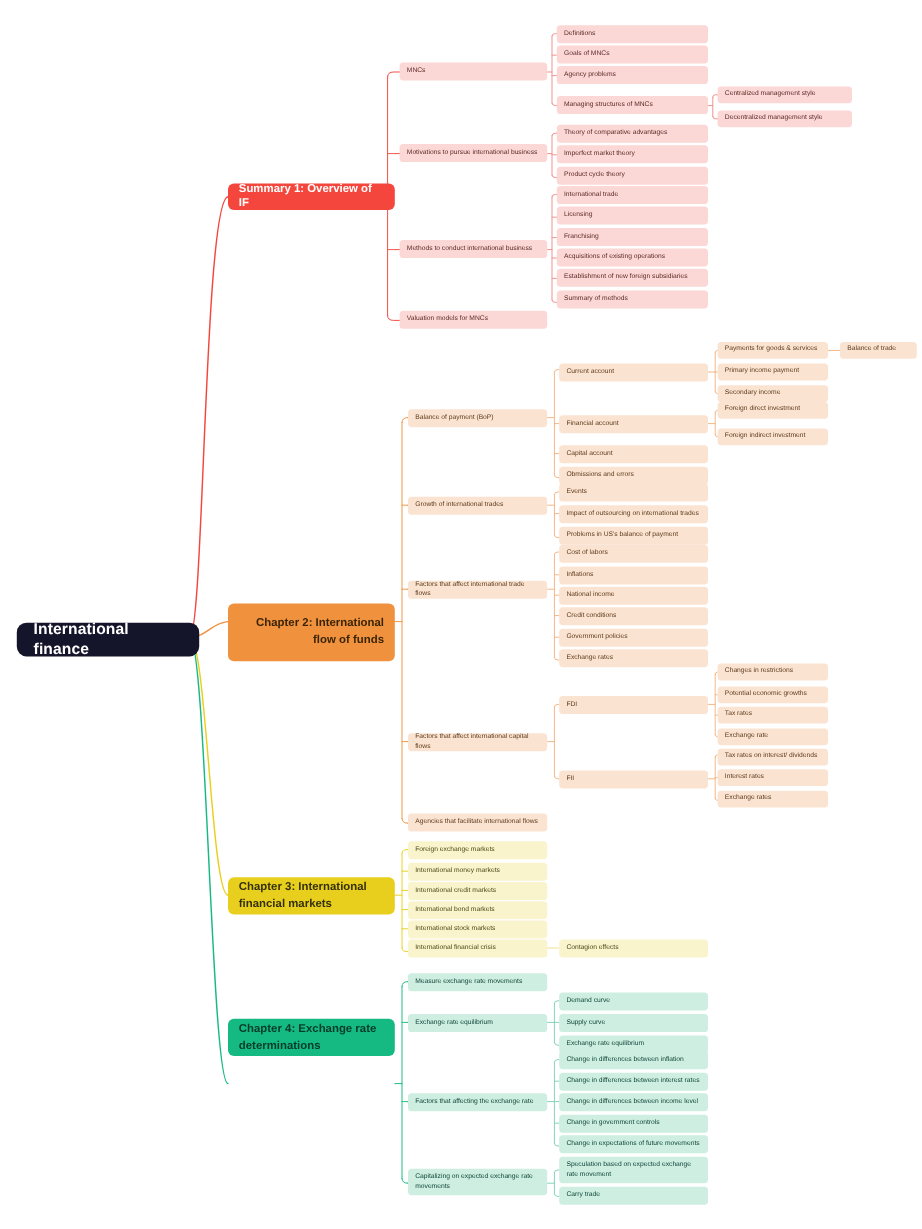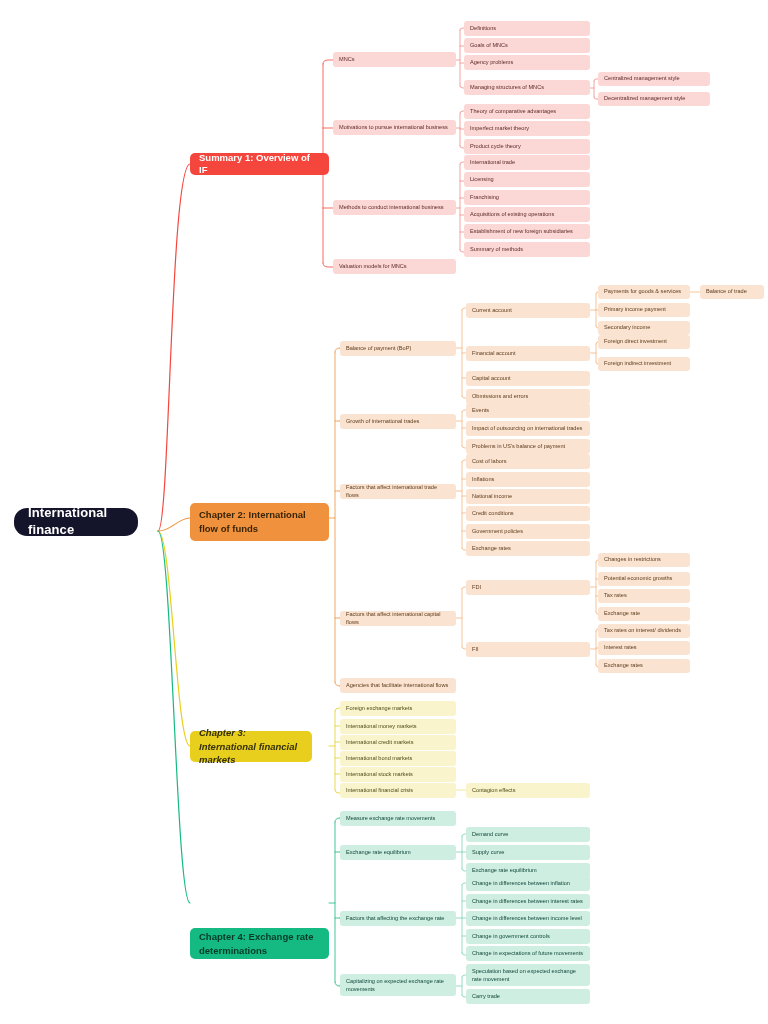--- a/index.html
+++ b/index.html
@@ -181,21 +181,21 @@
       <path d="M462,936 q0,0 3,0 L466,936"></path>
       <path d="M462,953 q0,2 3,2 L466,955"></path>
 
       <path d="M456,986 L462,986"></path>
       <path d="M462,977 L462,995"></path>
       <path d="M462,977 q0,-2 3,-2 L466,975"></path>
       <path d="M462,995 q0,2 3,2 L466,997"></path>
     </g>
   </svg>
 
-  <div class="node n-root" style="left:14px;top:508px;width:124px;height:28px;border-radius:13px;">
+  <div class="node n-root" style="left:14px;top:519px;width:152px;height:28px;">
     <span>International finance</span>
   </div>
 
   <div class="node n-ch ch1" style="left:190px;top:153px;width:139px;height:22px;">
     <span>Summary 1: Overview of IF</span>
   </div>
 
   <div class="node n-leaf r2" style="left:333px;top:52px;width:123px;height:15px;">
     <span>MNCs</span>
     </div>
@@ -250,21 +250,21 @@
     <span>Establishment of new foreign subsidiaries</span>
     </div>
   <div class="node n-leaf r2" style="left:464px;top:242px;width:126px;height:15px;">
     <span>Summary of methods</span>
     </div>
 
   <div class="node n-leaf r2" style="left:333px;top:259px;width:123px;height:15px;">
     <span>Valuation models for MNCs</span>
     </div>
 
-  <div class="node n-ch ch2 two-line" style="left:190px;top:503px;width:139px;height:38px;">
+  <div class="node n-ch ch2 two-line" style="left:190px;top:503px;width:139px;height:48px;text-align:right;">
     <span>Chapter 2: International flow of funds</span>
   </div>
 
   <div class="node n-leaf o2" style="left:340px;top:341px;width:116px;height:15px;">
     <span>Balance of payment (BoP)</span>
     </div>
   <div class="node n-leaf o2" style="left:466px;top:303px;width:124px;height:15px;">
     <span>Current account</span>
     </div>
   <div class="node n-leaf o2" style="left:598px;top:285px;width:92px;height:14px;">
@@ -361,21 +361,21 @@
     <span>Interest rates</span>
     </div>
   <div class="node n-leaf o2" style="left:598px;top:659px;width:92px;height:14px;">
     <span>Exchange rates</span>
     </div>
 
   <div class="node n-leaf o2" style="left:340px;top:678px;width:116px;height:15px;">
     <span>Agencies that facilitate international flows</span>
     </div>
 
-  <div class="node n-ch ch3 two-line" style="left:190px;top:731px;width:122px;height:31px;font-style:italic;">
+  <div class="node n-ch ch3 two-line" style="left:190px;top:731px;width:139px;height:31px;">
     <span>Chapter 3: International financial markets</span>
   </div>
 
   <div class="node n-leaf y2" style="left:340px;top:701px;width:116px;height:15px;">
     <span>Foreign exchange markets</span>
     </div>
   <div class="node n-leaf y2" style="left:340px;top:719px;width:116px;height:15px;">
     <span>International money markets</span>
     </div>
   <div class="node n-leaf y2" style="left:340px;top:735px;width:116px;height:15px;">
@@ -387,21 +387,21 @@
   <div class="node n-leaf y2" style="left:340px;top:767px;width:116px;height:15px;">
     <span>International stock markets</span>
     </div>
   <div class="node n-leaf y2" style="left:340px;top:783px;width:116px;height:15px;">
     <span>International financial crisis</span>
     </div>
   <div class="node n-leaf y2" style="left:466px;top:783px;width:124px;height:15px;">
     <span>Contagion effects</span>
     </div>
 
-  <div class="node n-ch ch4 two-line" style="left:190px;top:928px;width:139px;height:31px;">
+  <div class="node n-ch ch4 two-line" style="left:190px;top:849px;width:139px;height:31px;">
     <span>Chapter 4: Exchange rate determinations</span>
   </div>
 
   <div class="node n-leaf g2" style="left:340px;top:811px;width:116px;height:15px;">
     <span>Measure exchange rate movements</span>
     </div>
 
   <div class="node n-leaf g2" style="left:340px;top:845px;width:116px;height:15px;">
     <span>Exchange rate equilibrium</span>
     </div>

